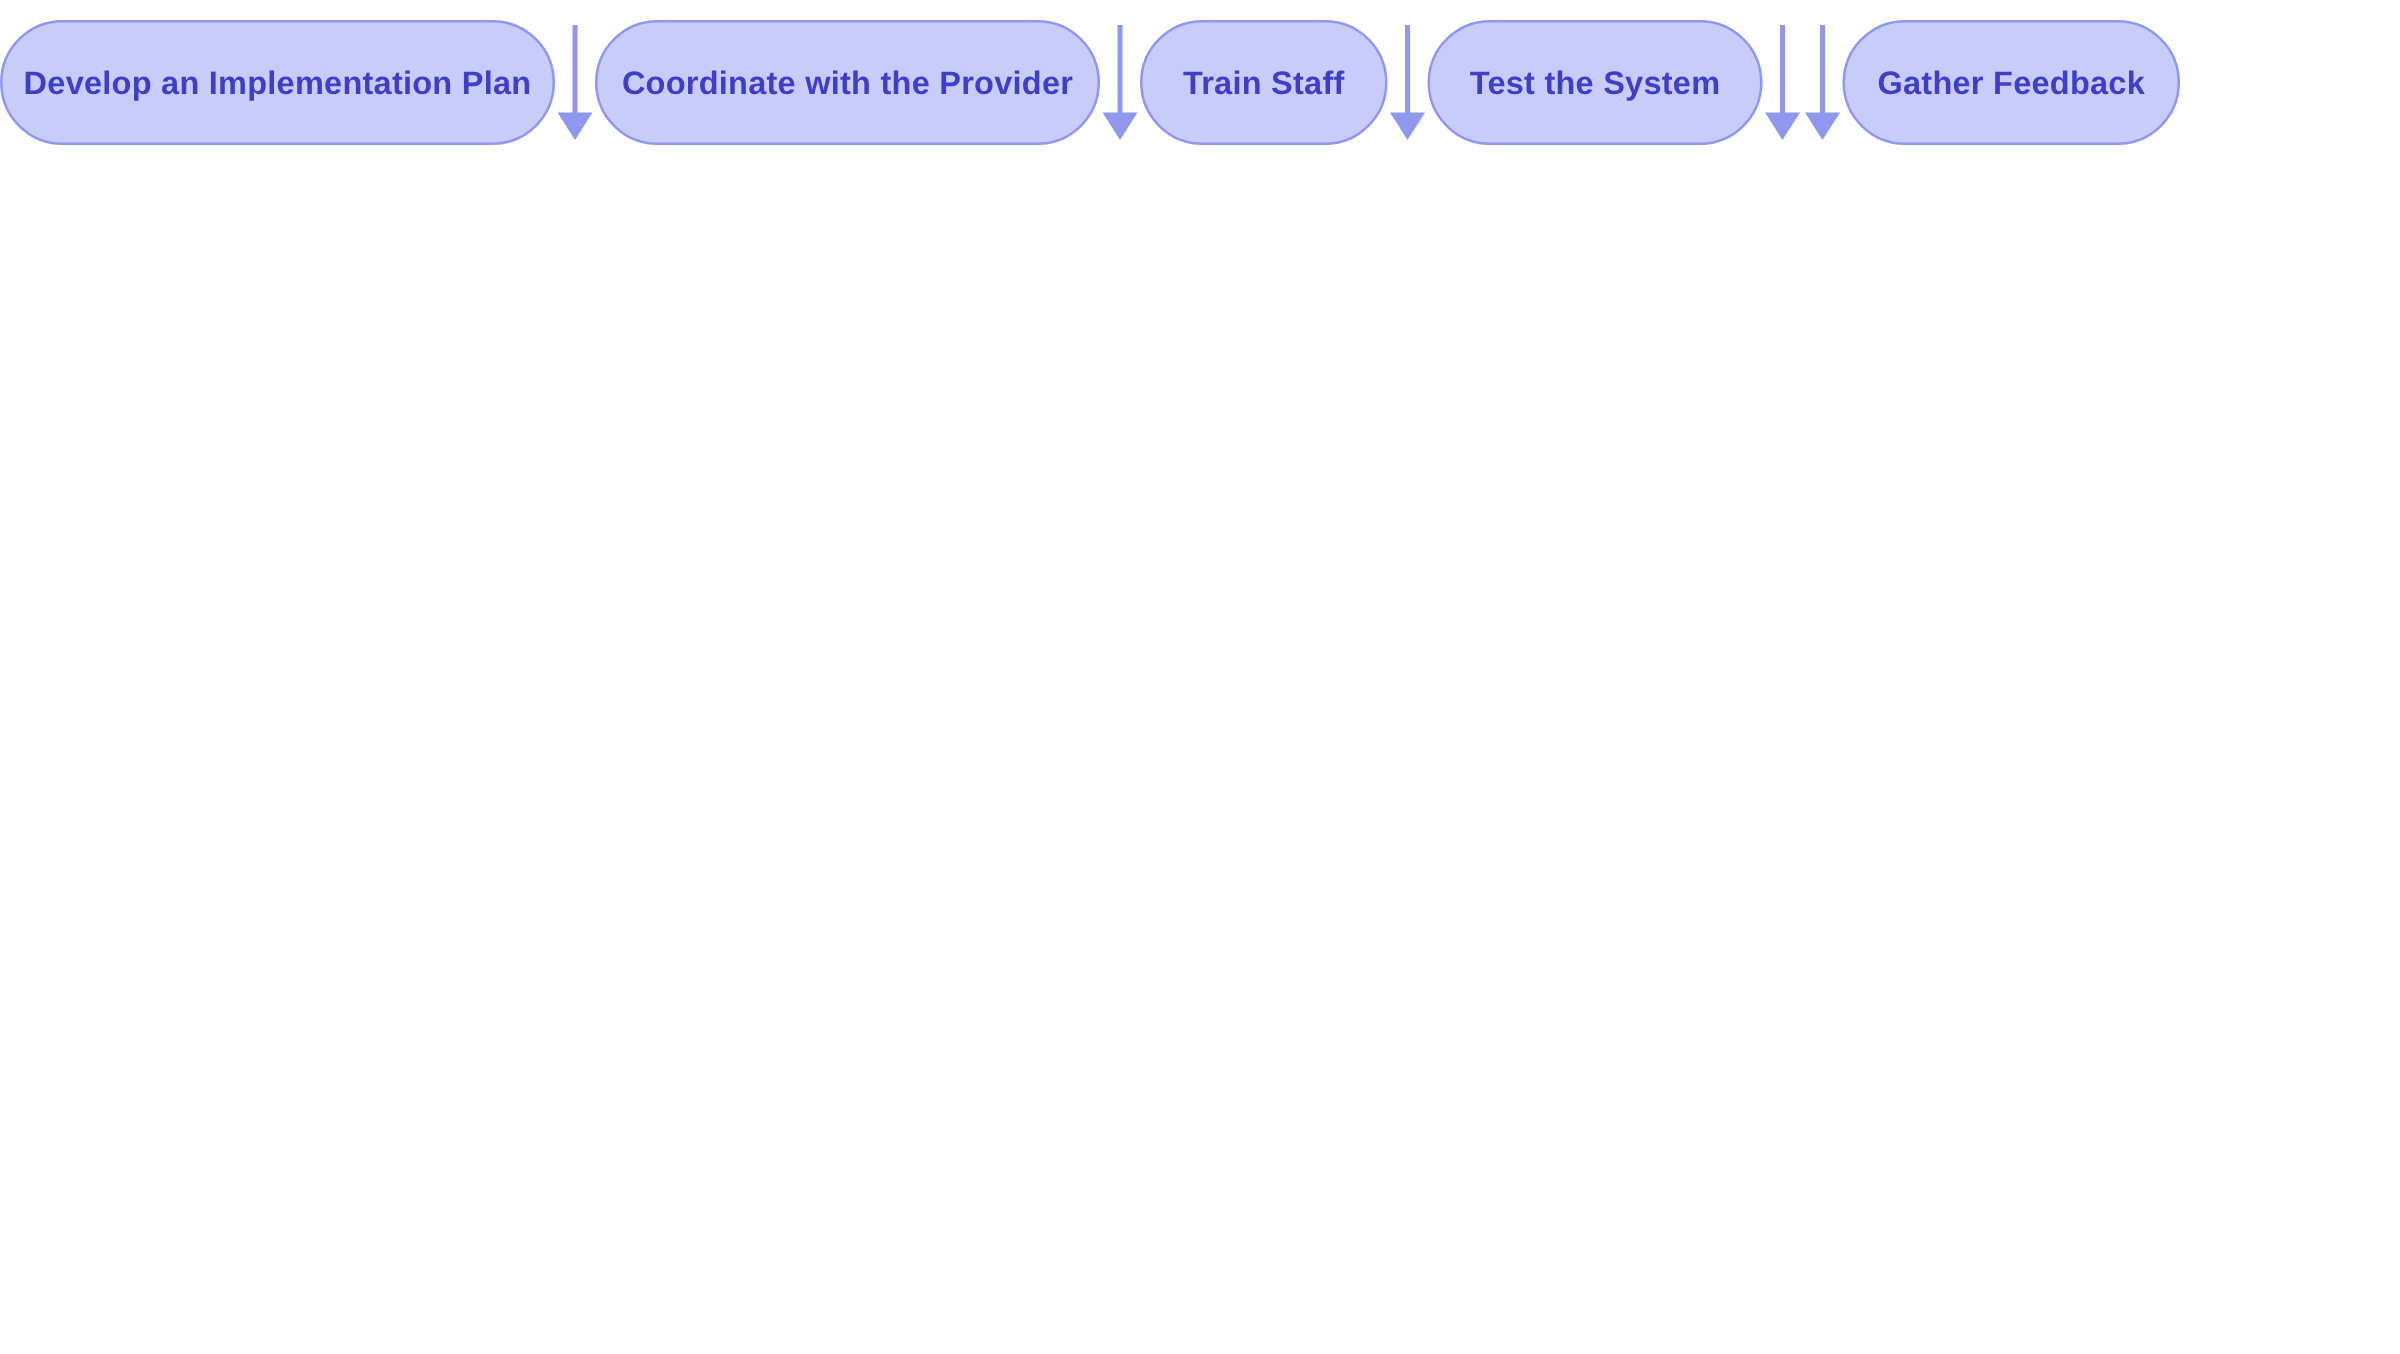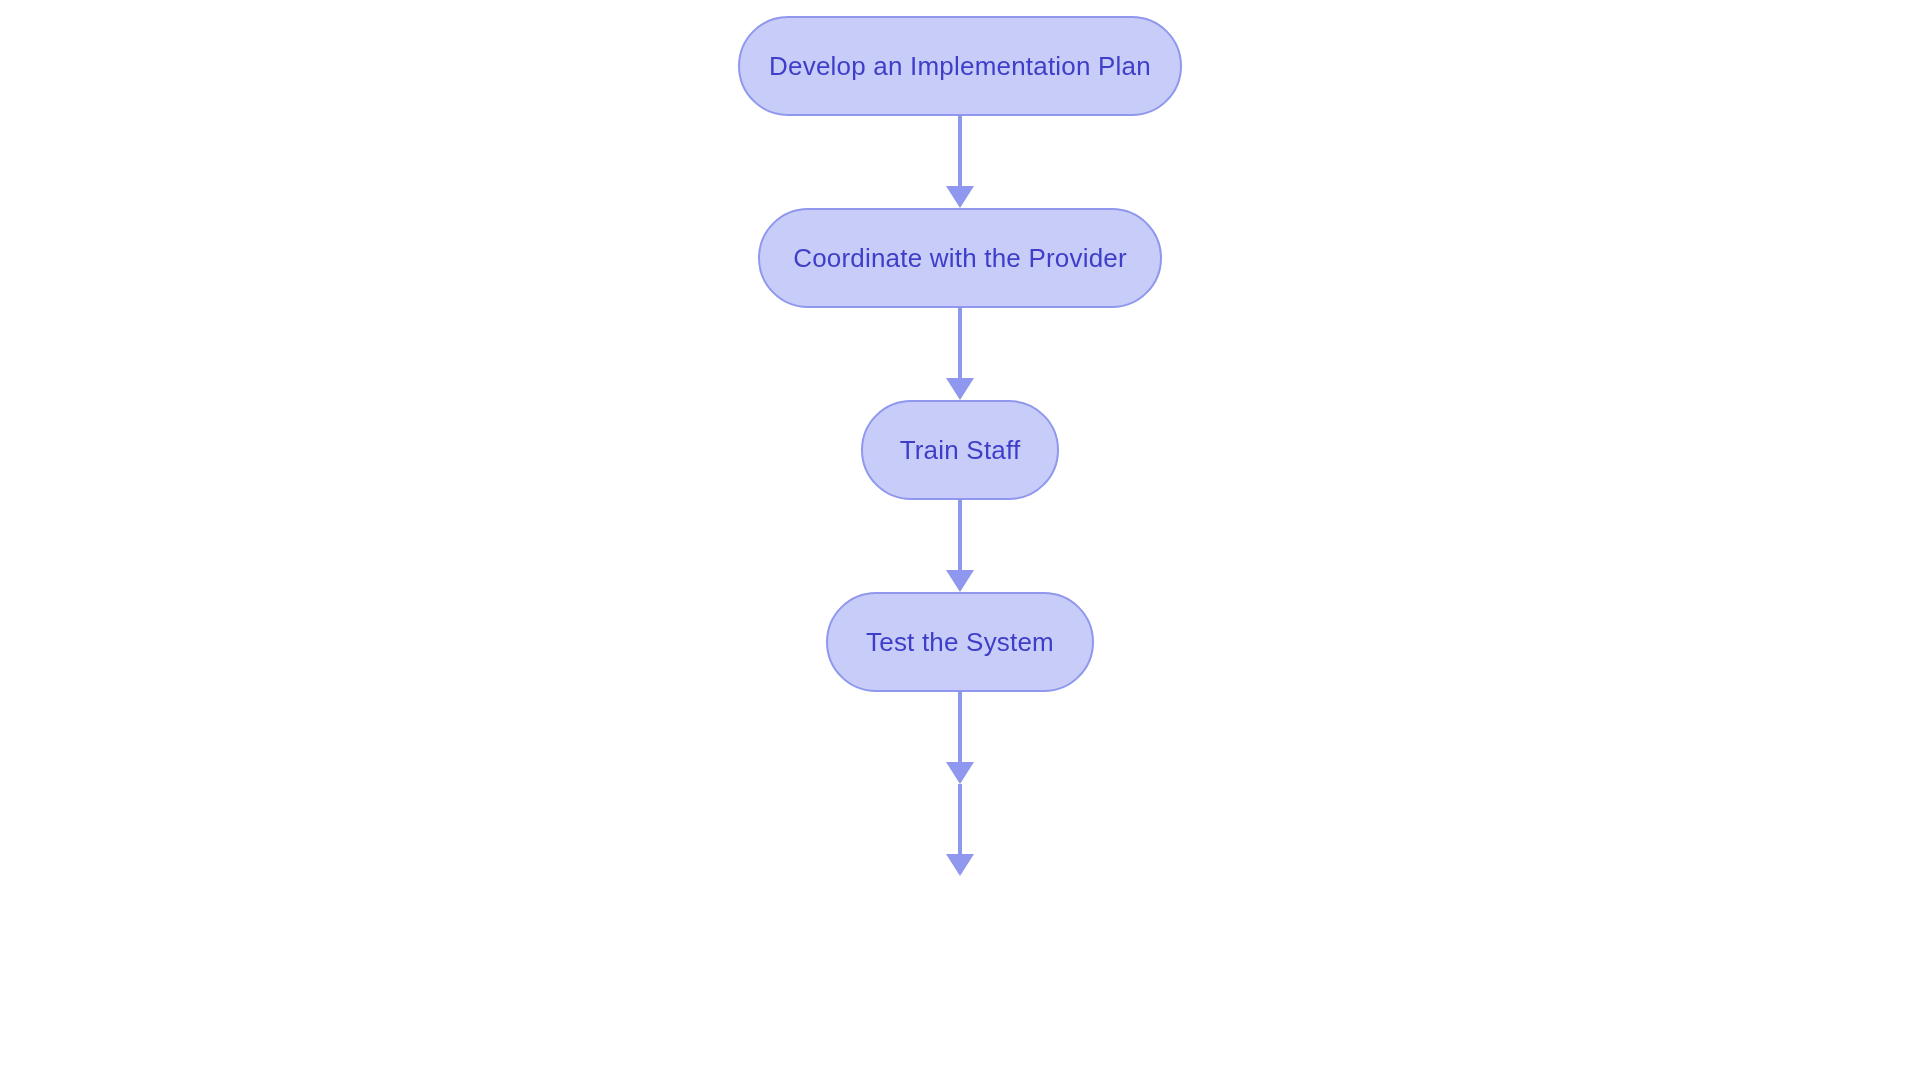--- a/index.html
+++ b/index.html
@@ -21,22 +21,22 @@
     height: 1083px;
     background: var(--background);
     overflow: hidden;
   }
   .flow {
     position: absolute;
     top: 16px;
     left: 0;
     width: 100%;
     display: flex;
-    flex-direction: column;
     align-items: center;
+    font-weight: bold;
   }
   .node {
     height: 100px;
     border-radius: 50px;
     background: var(--node-fill);
     border: 2px solid var(--node-border);
     color: var(--node-text);
     display: flex;
     align-items: center;
     justify-content: center;
@@ -102,15 +102,18 @@
       <line x1="16" y1="0" x2="16" y2="73"></line>
       <polygon points="2,70 30,70 16,92"></polygon>
     </svg>
 
 
     <svg class="arrow" viewBox="0 0 32 92" aria-hidden="true">
       <line x1="16" y1="0" x2="16" y2="73"></line>
       <polygon points="2,70 30,70 16,92"></polygon>
     </svg>
 
+    <div class="node n6">
+      <span>Gather Feedback</span>
+    </div>
 
   </div>
 </div>
 
 </body></html>

